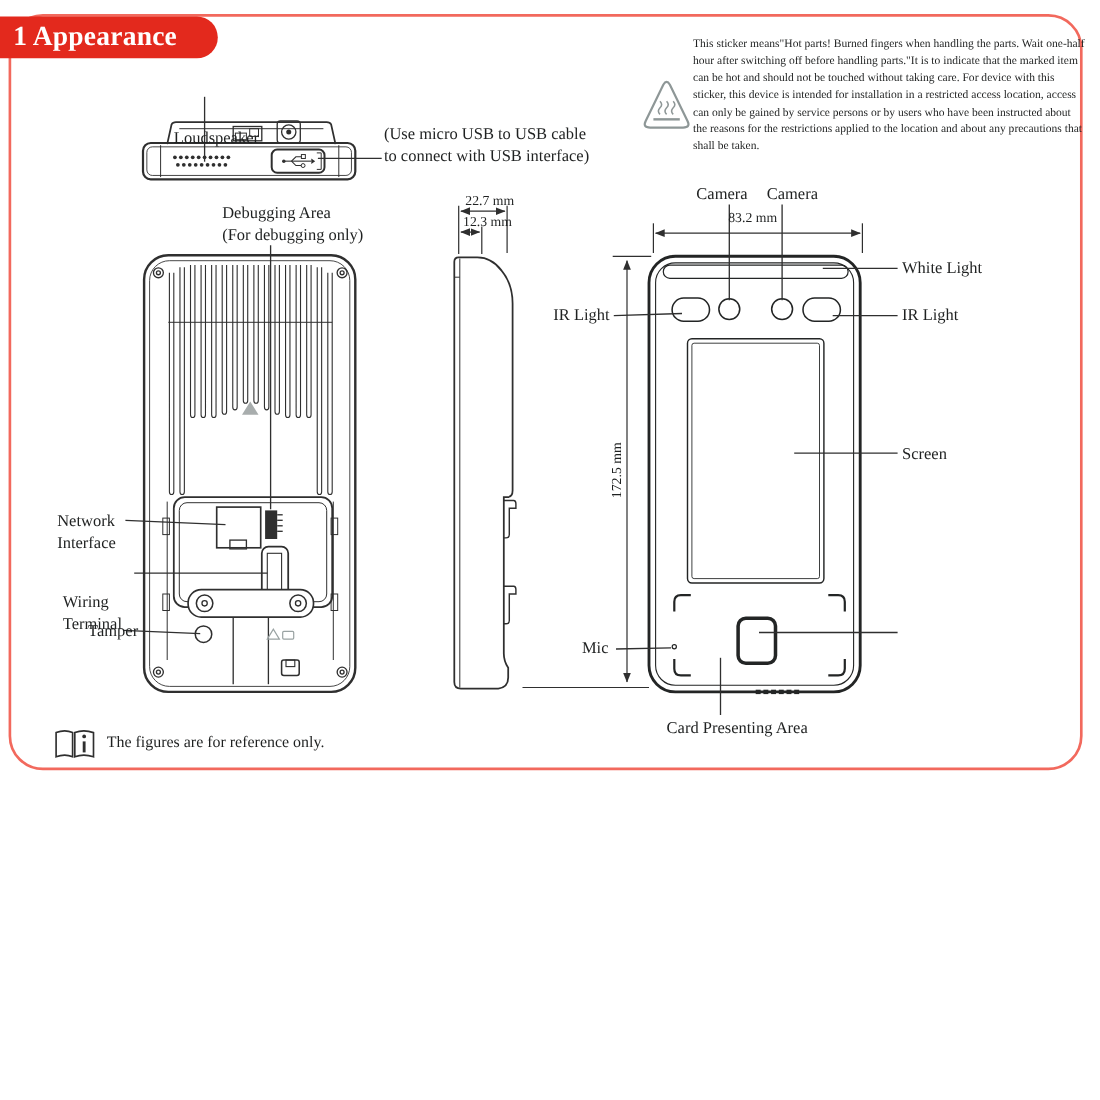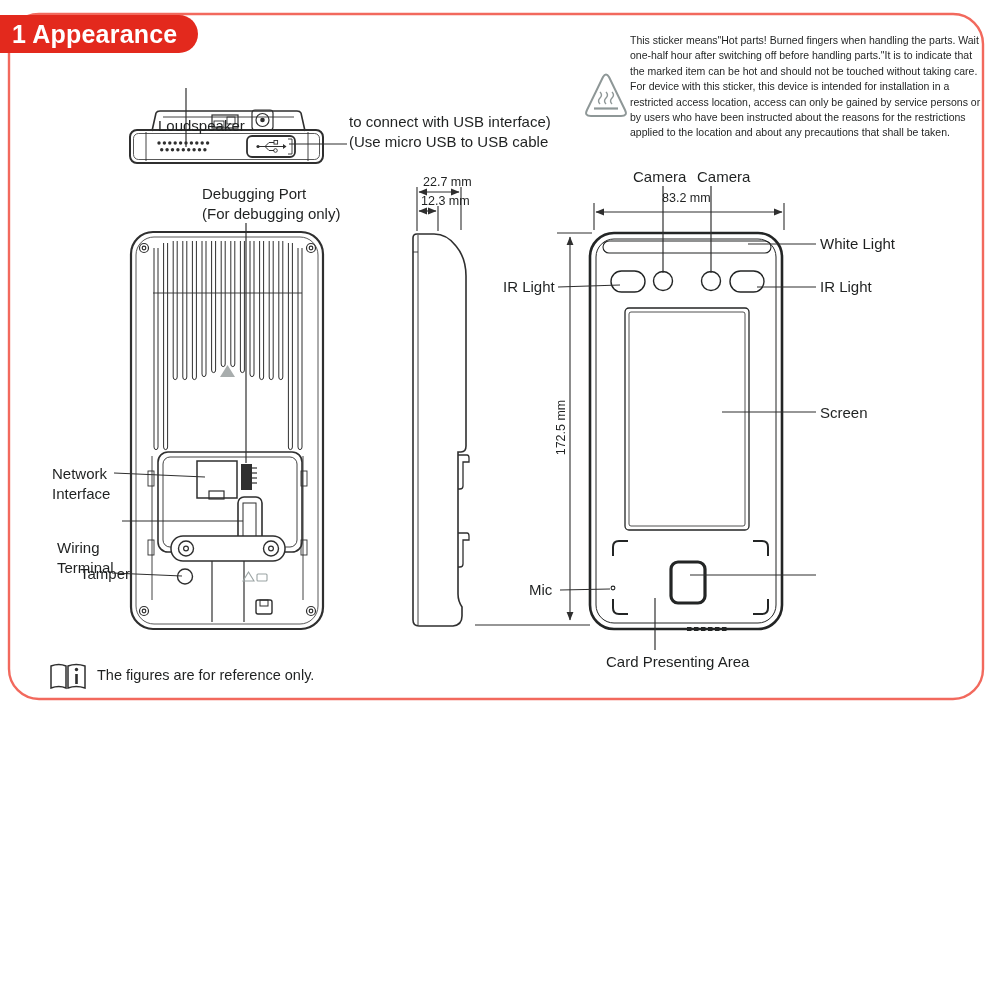--- a/index.html
+++ b/index.html
@@ -1,17 +1,17 @@
 <!DOCTYPE html>
 <html><head>
 <meta charset="utf-8">
 <style>
   html,body{margin:0;padding:0;background:#ffffff;}
   #canvas{position:relative;width:1000px;height:1000px;background:#ffffff;overflow:hidden;
-          font-family:Liberation Sans, sans-serif;color:#1f2121;}
+          font-family:Liberation Serif, serif;color:#1f2121;}
   svg{position:absolute;left:0;top:0;}
   .banner{position:absolute;left:0;top:15px;width:198px;height:38px;background:#e3291d;
           border-radius:0 19px 19px 0;display:flex;align-items:center;padding-left:12px;
           box-sizing:border-box;color:#ffffff;font-size:25px;font-weight:700;letter-spacing:.2px;}
   .lbl{position:absolute;font-size:15px;line-height:16px;white-space:nowrap;}
   .ml .ln{line-height:20px;}
   .dim{position:absolute;font-size:12.5px;line-height:13px;white-space:nowrap;}
   .rot{position:absolute;left:523px;top:420px;width:76px;height:15px;text-align:center;
        font-size:12.5px;transform:rotate(-90deg);}
   .warn{position:absolute;left:630px;top:33px;width:358px;font-size:10.5px;line-height:15.4px;
@@ -247,26 +247,26 @@
 
   <div class="banner">
     <span>1 Appearance</span>
   </div>
 
   <div class="warn">This sticker means"Hot parts! Burned fingers when handling the parts. Wait one-half hour after switching off before handling parts."It is to indicate that the marked item can be hot and should not be touched without taking care. For device with this sticker, this device is intended for installation in a restricted access location, access can only be gained by service persons or by users who have been instructed about the reasons for the restrictions applied to the location and about any precautions that shall be taken.</div>
 
   <div class="lbl" style="left:158px;top:70px;margin-top:48px;">Loudspeaker</div>
 
   <div class="lbl ml" style="left:349px;top:112px;">
+    <div class="ln">(Use micro USB to USB cable</div>
     <div class="ln">to connect with USB interface)</div>
-    <div class="ln">(Use micro USB to USB cable</div>
   </div>
 
   <div class="lbl ml" style="left:202px;top:184px;">
-    <div class="ln">Debugging Port</div>
+    <div class="ln">Debugging Area</div>
     <div class="ln">(For debugging only)</div>
   </div>
 
   <div class="dim" style="left:423px;top:176px;">22.7 mm</div>
   <div class="dim" style="left:421px;top:195px;">12.3 mm</div>
 
   <div class="lbl" style="left:633px;top:169px;">Camera</div>
   <div class="lbl" style="left:697px;top:169px;">Camera</div>
   <div class="dim" style="left:662px;top:192px;">83.2 mm</div>
   <div class="rot">172.5 mm</div>

